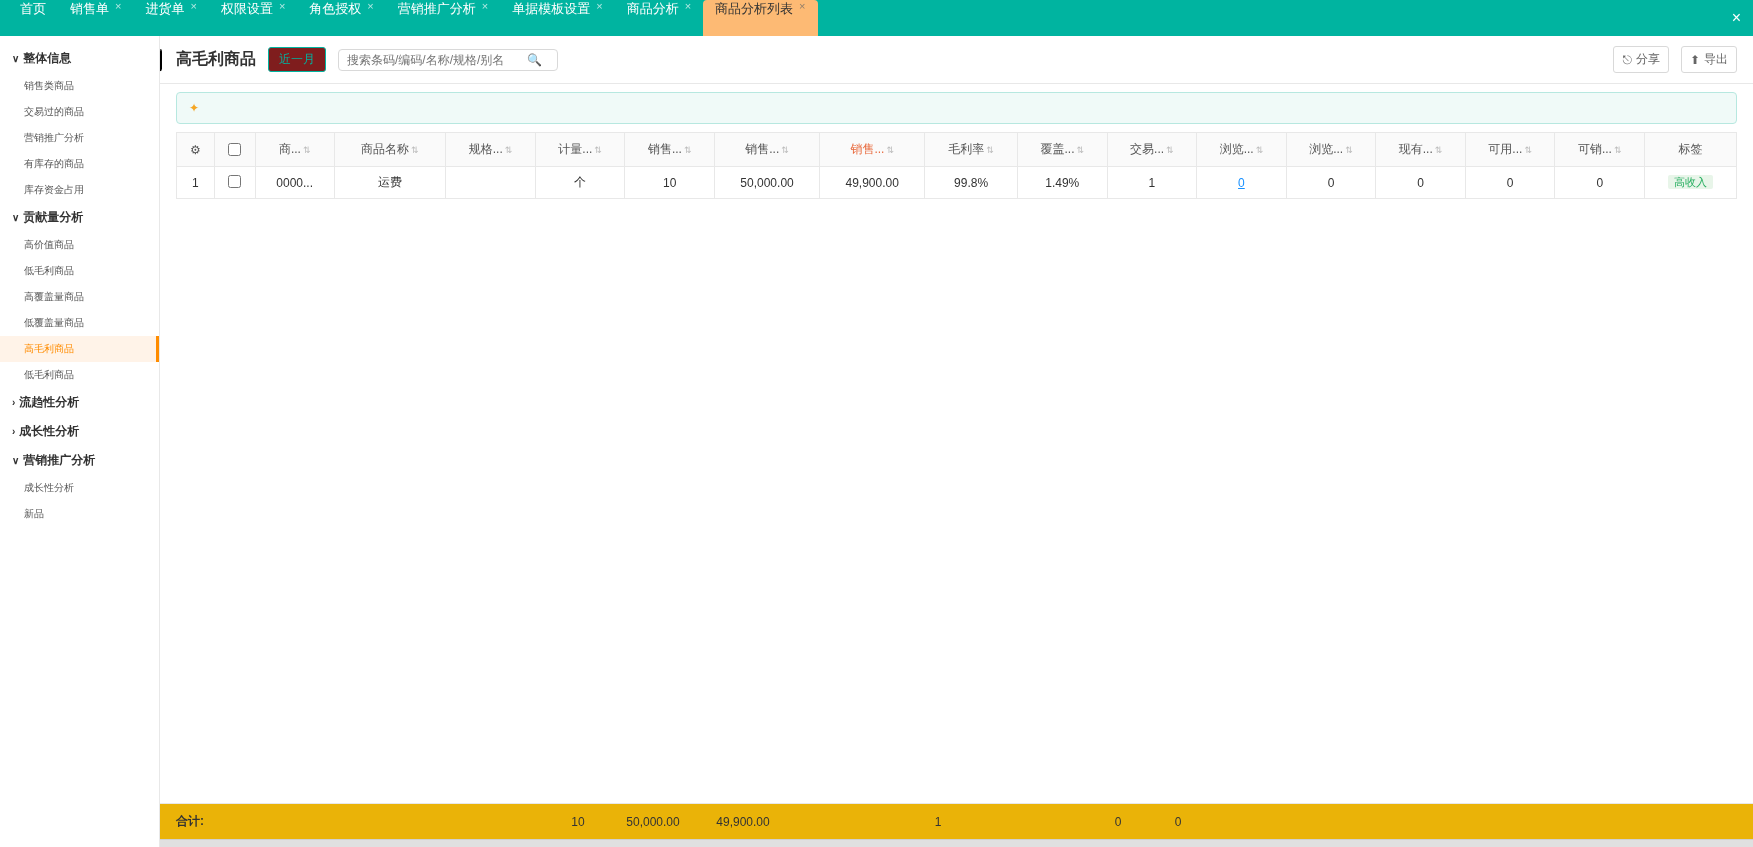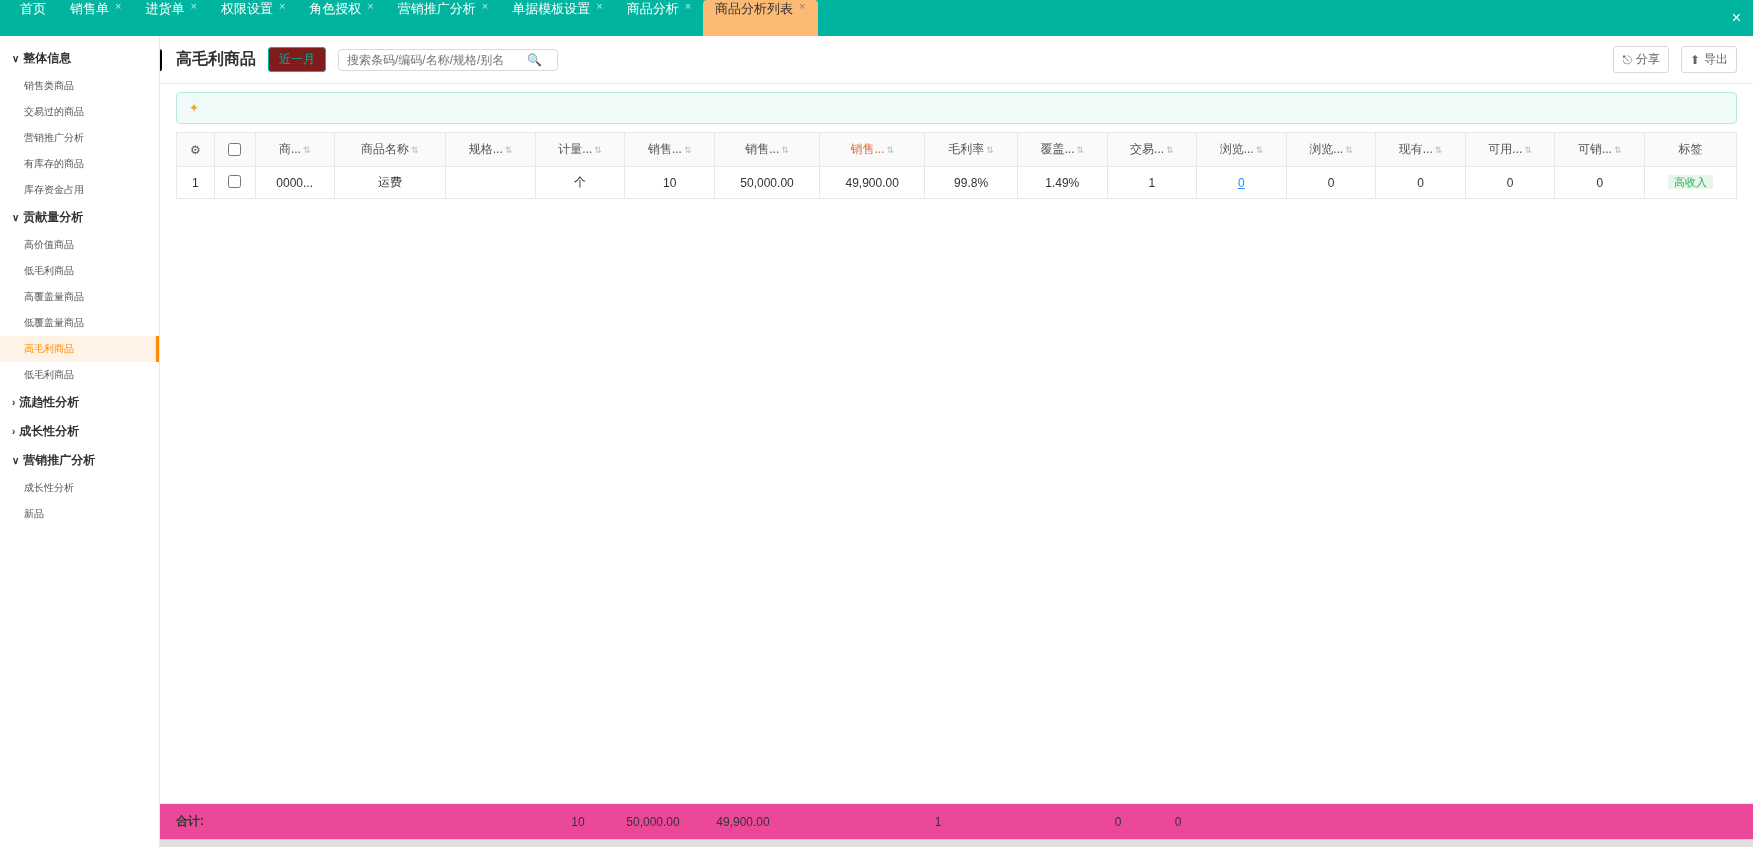--- a/index.html
+++ b/index.html
@@ -222,21 +222,21 @@
       color: #27ae60;
       padding: 1px 6px;
       border-radius: 2px;
       font-size: 11px;
     }
     .link-style { color: #1890ff; text-decoration: underline; cursor: pointer; }
     .col-sort { color: #bbb; font-size: 9px; cursor: pointer; }
 
     
     .footer-bar {
-      background: #ec4899;
+      background: #eab308;
       border-top: 1px solid #e8e8e8;
       padding: 8px 16px;
       display: flex;
       align-items: center;
       font-size: 12px;
       color: #333;
       min-height: 36px;
     }
     .footer-label { margin-right: 24px; font-weight: bold; }
     .footer-cell {

